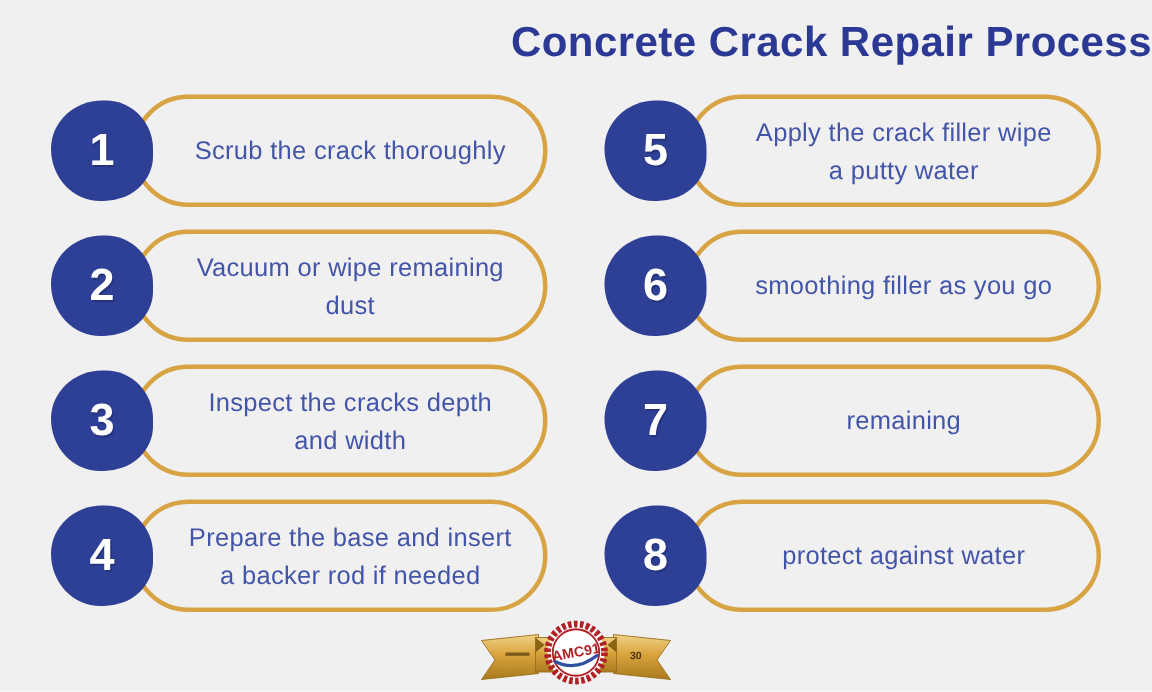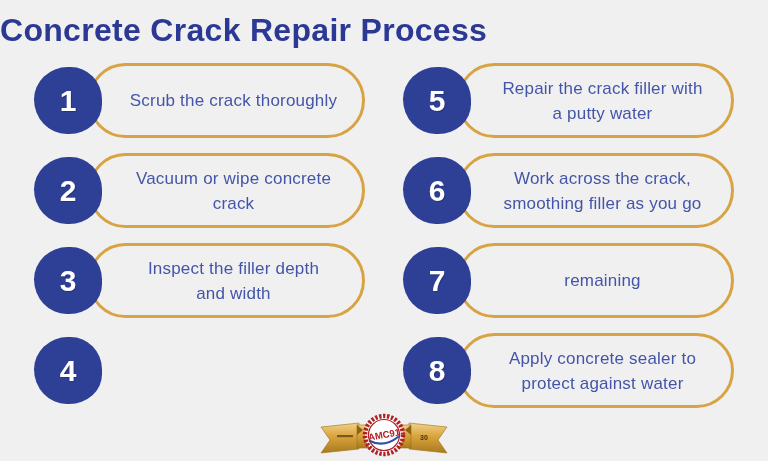--- a/index.html
+++ b/index.html
@@ -6,22 +6,22 @@
   .canvas{
     position:relative;
     width:768px;height:461px;
     background:#f1f0f1;
     overflow:hidden;
     font-family:"Liberation Sans", sans-serif;
   }
   .title{
     position:absolute;
     top:12px;left:0;width:768px;
-    text-align:left;
-    font-size:32px;
+    text-align:right;
+    font-size:28px;
     font-weight:bold;
     letter-spacing:0.3px;
     color:#2b3995;
   }
   .step{
     position:absolute;
     width:331px;height:75px;
   }
   .step.col-left{left:34px;}
   .step.col-right{left:403px;}
@@ -84,64 +84,66 @@
     <div class="num-circle">1</div>
     <div class="pill">
       <span class="line">Scrub the crack thoroughly</span>
 
     </div>
   </div>
 
   <div class="step col-left row-1">
     <div class="num-circle">2</div>
     <div class="pill">
-      <span class="line">Vacuum or wipe concrete</span>
-      <span class="line">crack</span>
+      <span class="line">Vacuum or wipe remaining</span>
+      <span class="line">dust</span>
     </div>
   </div>
 
   <div class="step col-left row-2">
     <div class="num-circle">3</div>
     <div class="pill">
-      <span class="line">Inspect the filler depth</span>
+      <span class="line">Inspect the cracks depth</span>
       <span class="line">and width</span>
     </div>
   </div>
 
   <div class="step col-left row-3">
     <div class="num-circle">4</div>
+    <div class="pill">
+      <span class="line">Prepare the base and insert</span>
+      <span class="line">a backer rod if needed</span>
+    </div>
   </div>
 
   <div class="step col-right row-0">
     <div class="num-circle">5</div>
     <div class="pill">
-      <span class="line">Repair the crack filler with</span>
+      <span class="line">Apply the crack filler wipe</span>
       <span class="line">a putty water</span>
     </div>
   </div>
 
   <div class="step col-right row-1">
     <div class="num-circle">6</div>
     <div class="pill">
-      <span class="line">Work across the crack,</span>
       <span class="line">smoothing filler as you go</span>
     </div>
   </div>
 
   <div class="step col-right row-2">
     <div class="num-circle">7</div>
     <div class="pill">
       <span class="line">remaining</span>
     </div>
   </div>
 
   <div class="step col-right row-3">
     <div class="num-circle">8</div>
     <div class="pill">
-      <span class="line">Apply concrete sealer to</span>
       <span class="line">protect against water</span>
     </div>
   </div>
 
   <div class="badge">
     <svg width="130" height="48" viewBox="0 0 130 48">
       <defs>
         <linearGradient id="goldGrad" x1="0" y1="0" x2="0" y2="1">
           <stop offset="0" stop-color="#f0d188"></stop>
           <stop offset="0.45" stop-color="#d9a33c"></stop>

